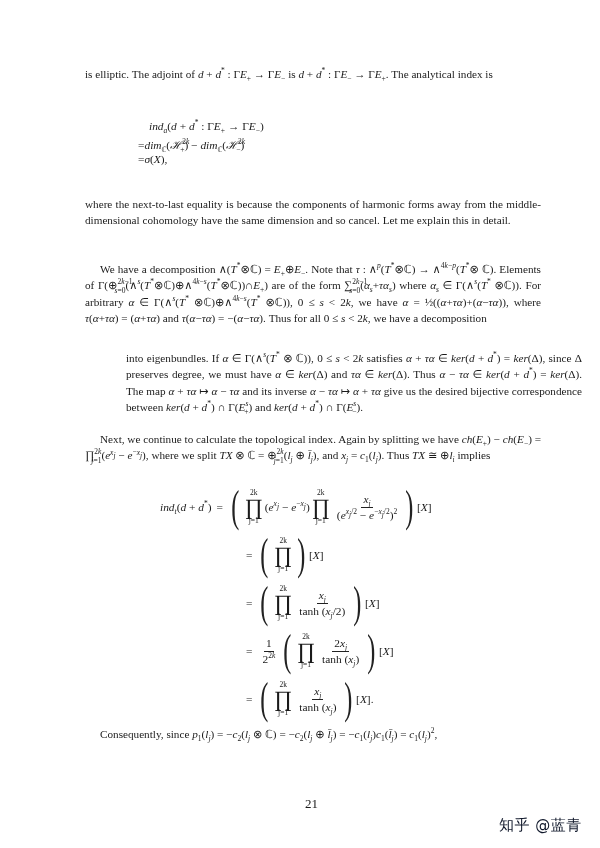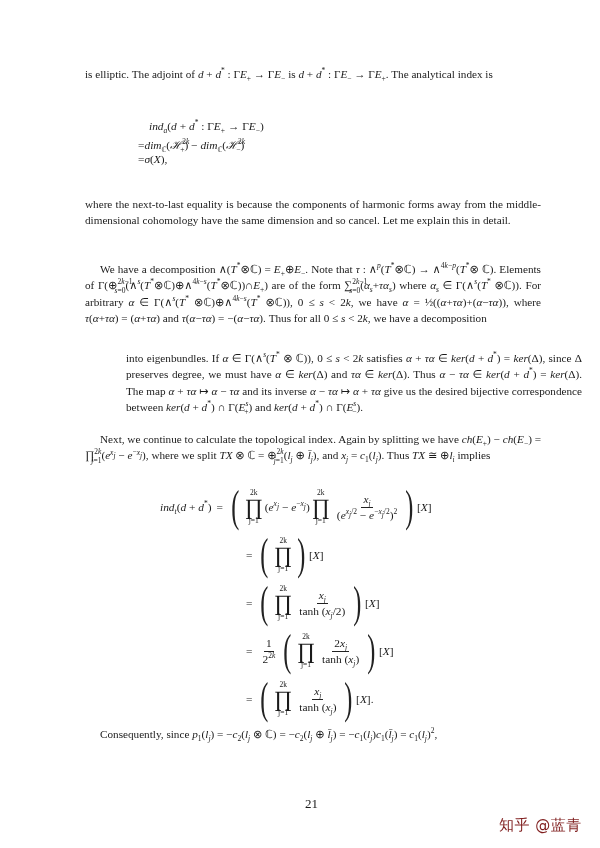--- a/index.html
+++ b/index.html
@@ -19,21 +19,21 @@
   .row { display: flex; align-items: center; white-space: nowrap; }
   .bigparen { font-size: 44px; font-weight: 100; line-height: 1; transform: scaleX(0.55); display: inline-block; color: #222; }
   .prod { display: inline-flex; flex-direction: column; align-items: center; margin: 0 2px; }
   .prod .lim { font-size: 7.5px; line-height: 8px; }
   .prod .sym { font-size: 22px; line-height: 20px; }
   .frac { display: inline-flex; flex-direction: column; align-items: center; margin: 0 3px; vertical-align: middle; }
   .frac .num { padding: 0 2px 1px; border-bottom: 0.8px solid #222; line-height: 13px; }
   .frac .den { padding: 1px 2px 0; line-height: 13px; }
   .eqsign { margin: 0 5px; }
   .pagenum { position: absolute; left: 293px; top: 796px; font-size: 13px; font-family: "Liberation Serif", serif; }
-  .watermark { position: absolute; left: 487px; top: 816px; font-size: 15px; color: #7f1d1d;
+  .watermark { position: absolute; left: 487px; top: 816px; font-size: 15px; color: #0f172a;
                font-family: "DejaVu Sans", sans-serif; letter-spacing: 0.5px; }
 </style>
 </head>
 <body>
 
 <div class="page">
 
   <div class="para" style="top:66px;">
     is elliptic. The adjoint of <i>d</i> + <i>d</i><sup>*</sup> : Γ<i>E</i><sub>+</sub> → Γ<i>E</i><sub>−</sub> is <i>d</i> + <i>d</i><sup>*</sup> : Γ<i>E</i><sub>−</sub> → Γ<i>E</i><sub>+</sub>. The analytical index is
   </div>

